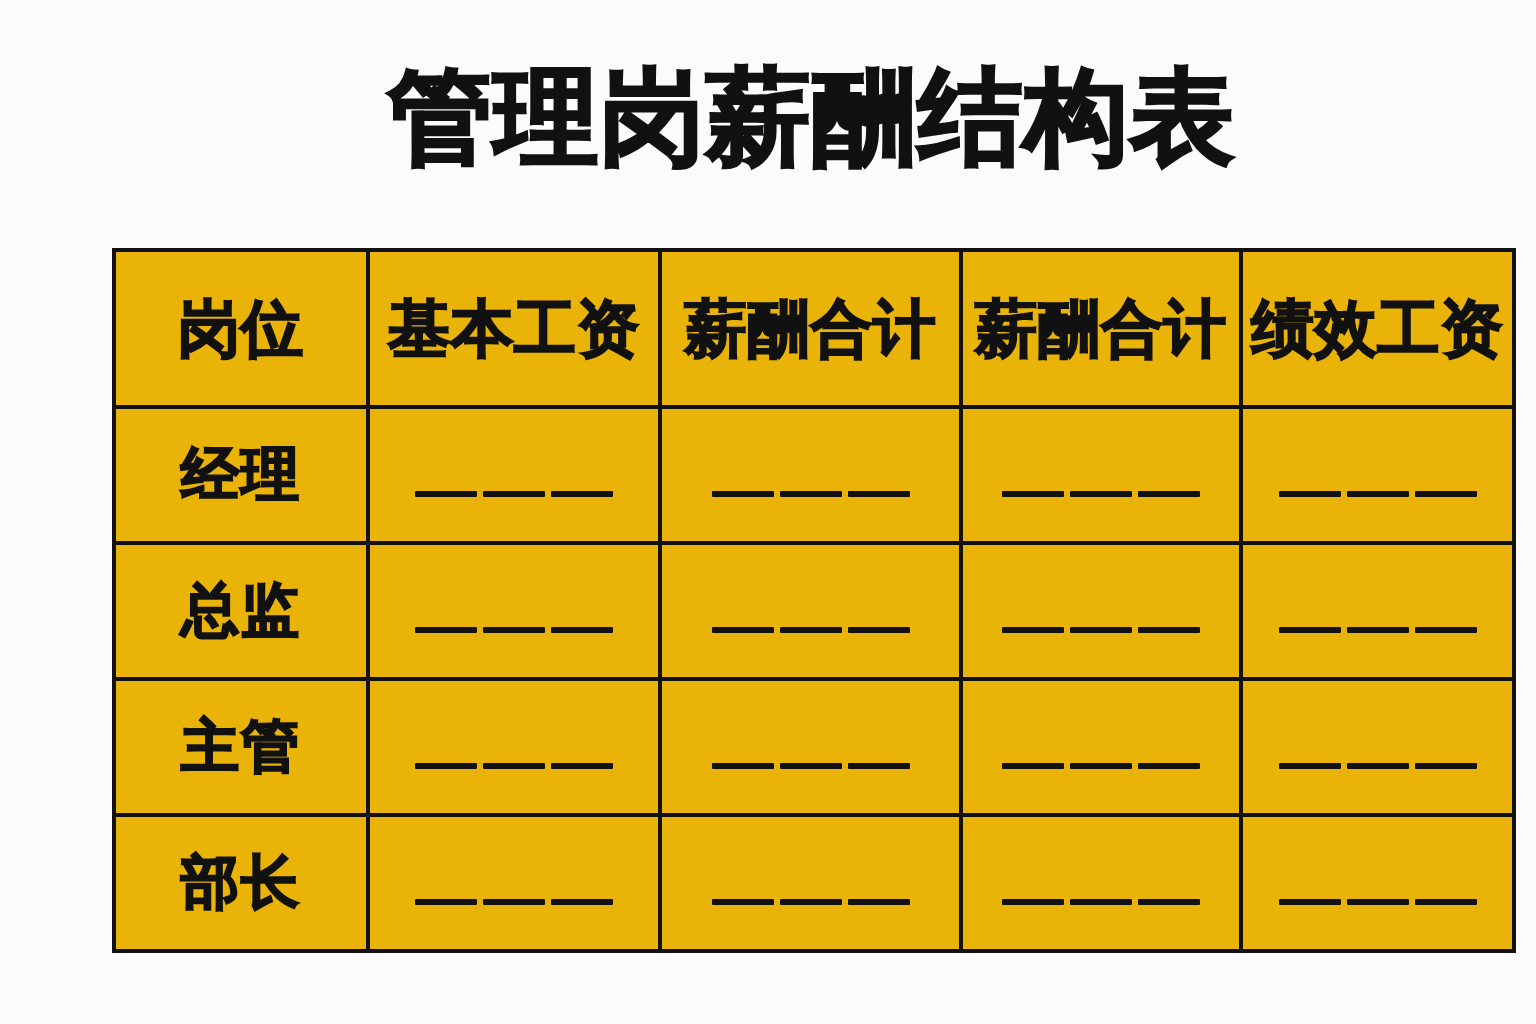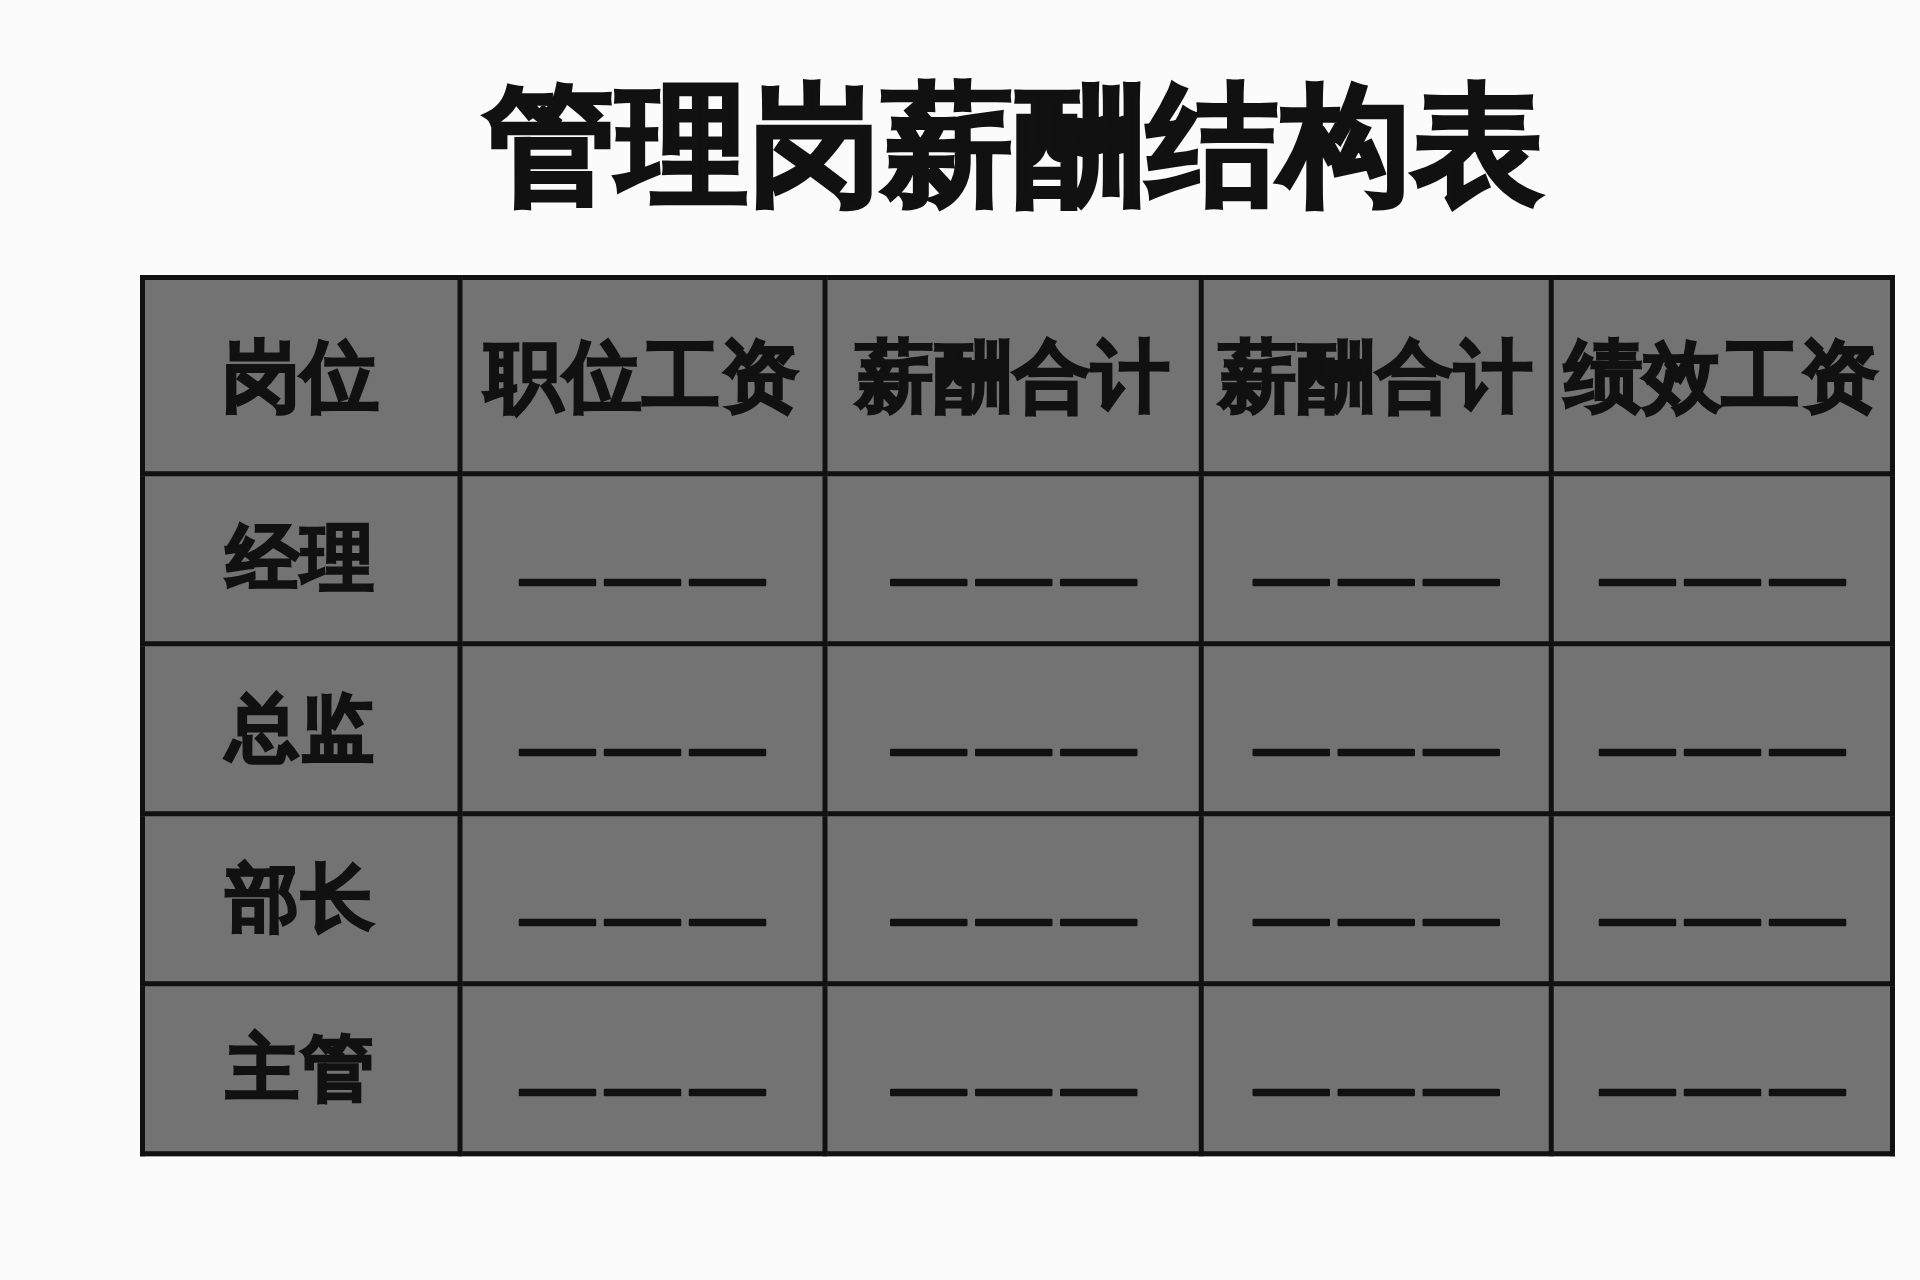--- a/index.html
+++ b/index.html
@@ -36,26 +36,26 @@
     letter-spacing: 2px;
     color: #111111;
     -webkit-text-stroke: 3px #111111;
     white-space: nowrap;
   }
 
   
   table.salary {
     position: absolute;
     left: 68px;
-    top: 220px;
+    top: 248px;
     width: 1400px;
     height: 702px;
     border-collapse: collapse;
     table-layout: fixed;
-    background: #737373;
+    background: #eab308;
   }
 
   table.salary th,
   table.salary td {
     border: 4px solid #111111;
     text-align: center;
     vertical-align: middle;
     overflow: hidden;
   }
 
@@ -106,21 +106,21 @@
     <colgroup>
       <col style="width:254px">
       <col style="width:292px">
       <col style="width:301px">
       <col style="width:280px">
       <col style="width:273px">
     </colgroup>
     <thead>
       <tr>
         <th class="col-header">岗位</th>
-        <th class="col-header">职位工资</th>
+        <th class="col-header">基本工资</th>
         <th class="col-header">薪酬合计</th>
         <th class="col-header">薪酬合计</th>
         <th class="col-header">绩效工资</th>
       </tr>
     </thead>
     <tbody>
       <tr>
         <td class="row-label">经理</td>
         <td>
             <div class="blank-line">
@@ -176,52 +176,52 @@
           </td>
         <td>
             <div class="blank-line">
               <i></i>
               <i></i>
               <i></i>
             </div>
           </td>
       </tr>
       <tr>
+        <td class="row-label">主管</td>
+        <td>
+            <div class="blank-line">
+              <i></i>
+              <i></i>
+              <i></i>
+            </div>
+          </td>
+        <td>
+            <div class="blank-line">
+              <i></i>
+              <i></i>
+              <i></i>
+            </div>
+          </td>
+        <td>
+            <div class="blank-line">
+              <i></i>
+              <i></i>
+              <i></i>
+            </div>
+          </td>
+        <td>
+            <div class="blank-line">
+              <i></i>
+              <i></i>
+              <i></i>
+            </div>
+          </td>
+      </tr>
+      <tr>
         <td class="row-label">部长</td>
-        <td>
-            <div class="blank-line">
-              <i></i>
-              <i></i>
-              <i></i>
-            </div>
-          </td>
-        <td>
-            <div class="blank-line">
-              <i></i>
-              <i></i>
-              <i></i>
-            </div>
-          </td>
-        <td>
-            <div class="blank-line">
-              <i></i>
-              <i></i>
-              <i></i>
-            </div>
-          </td>
-        <td>
-            <div class="blank-line">
-              <i></i>
-              <i></i>
-              <i></i>
-            </div>
-          </td>
-      </tr>
-      <tr>
-        <td class="row-label">主管</td>
         <td>
             <div class="blank-line">
               <i></i>
               <i></i>
               <i></i>
             </div>
           </td>
         <td>
             <div class="blank-line">
               <i></i>

